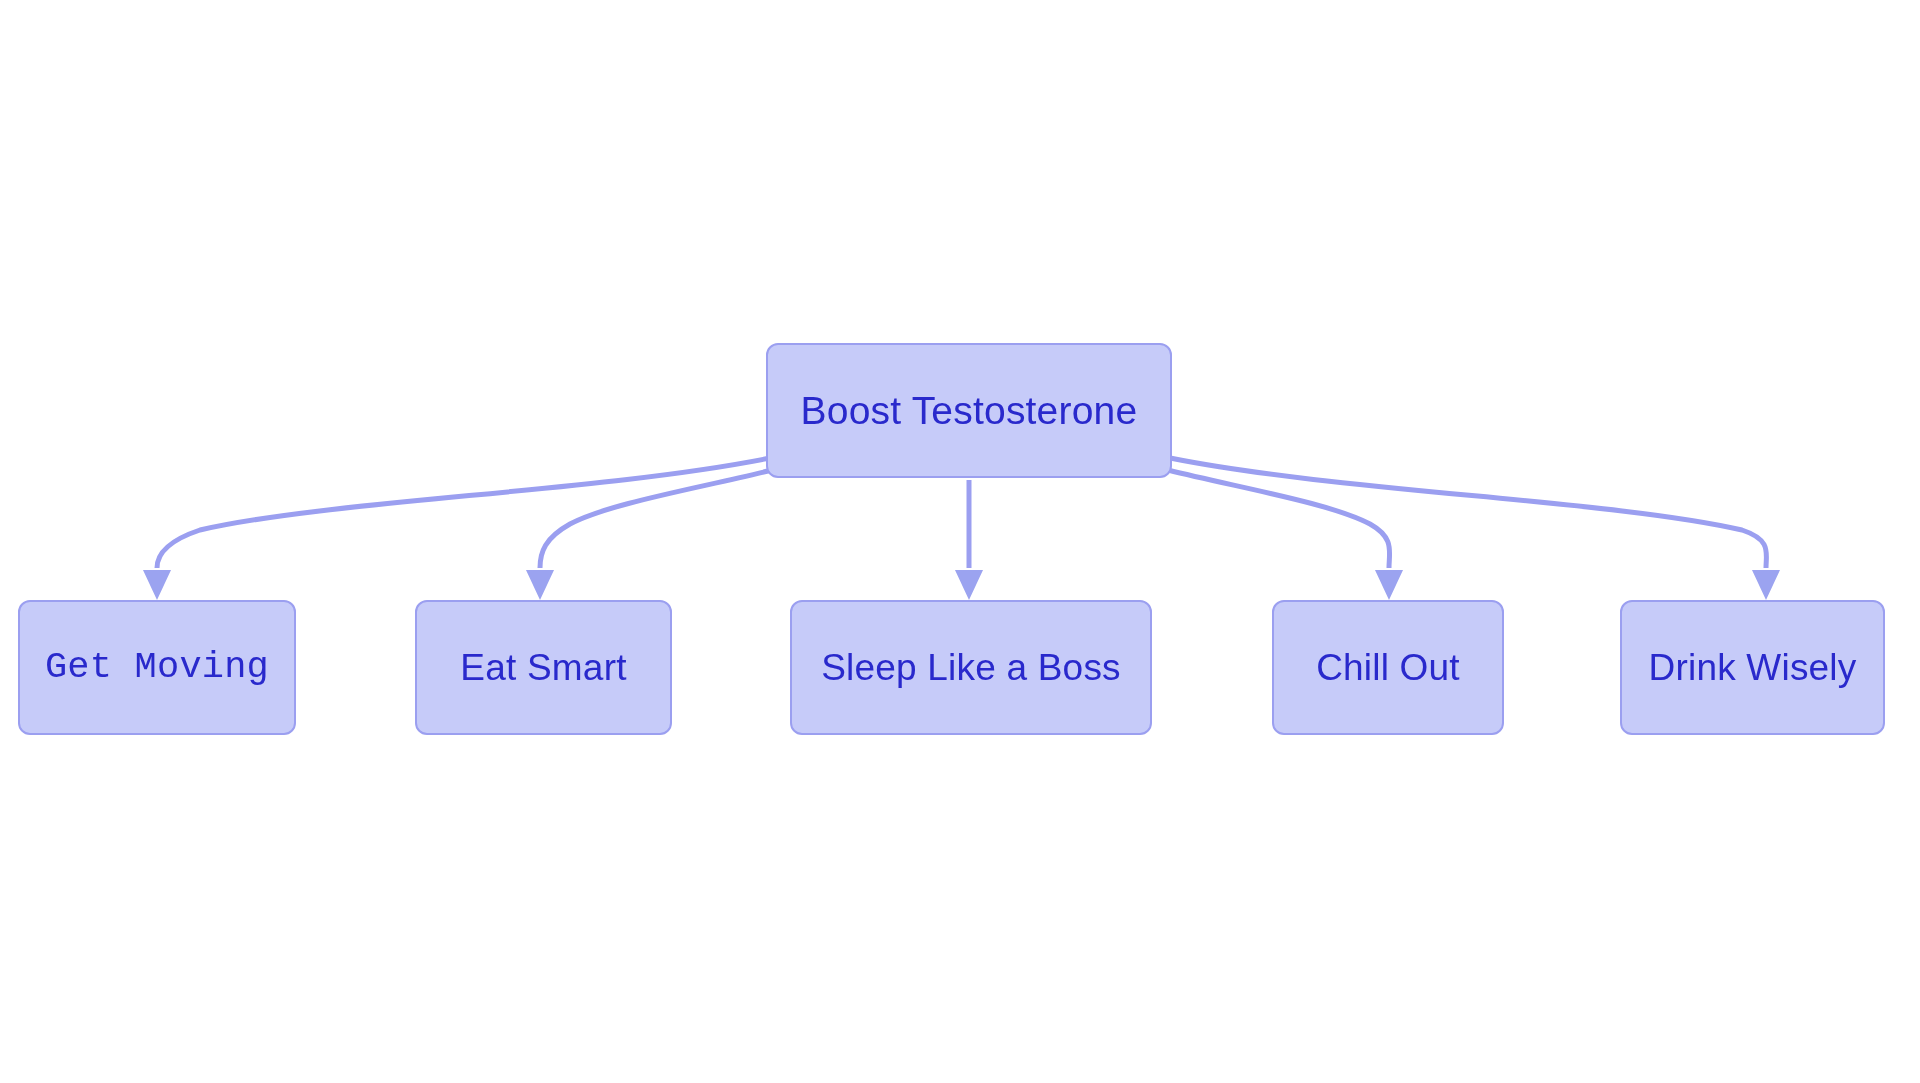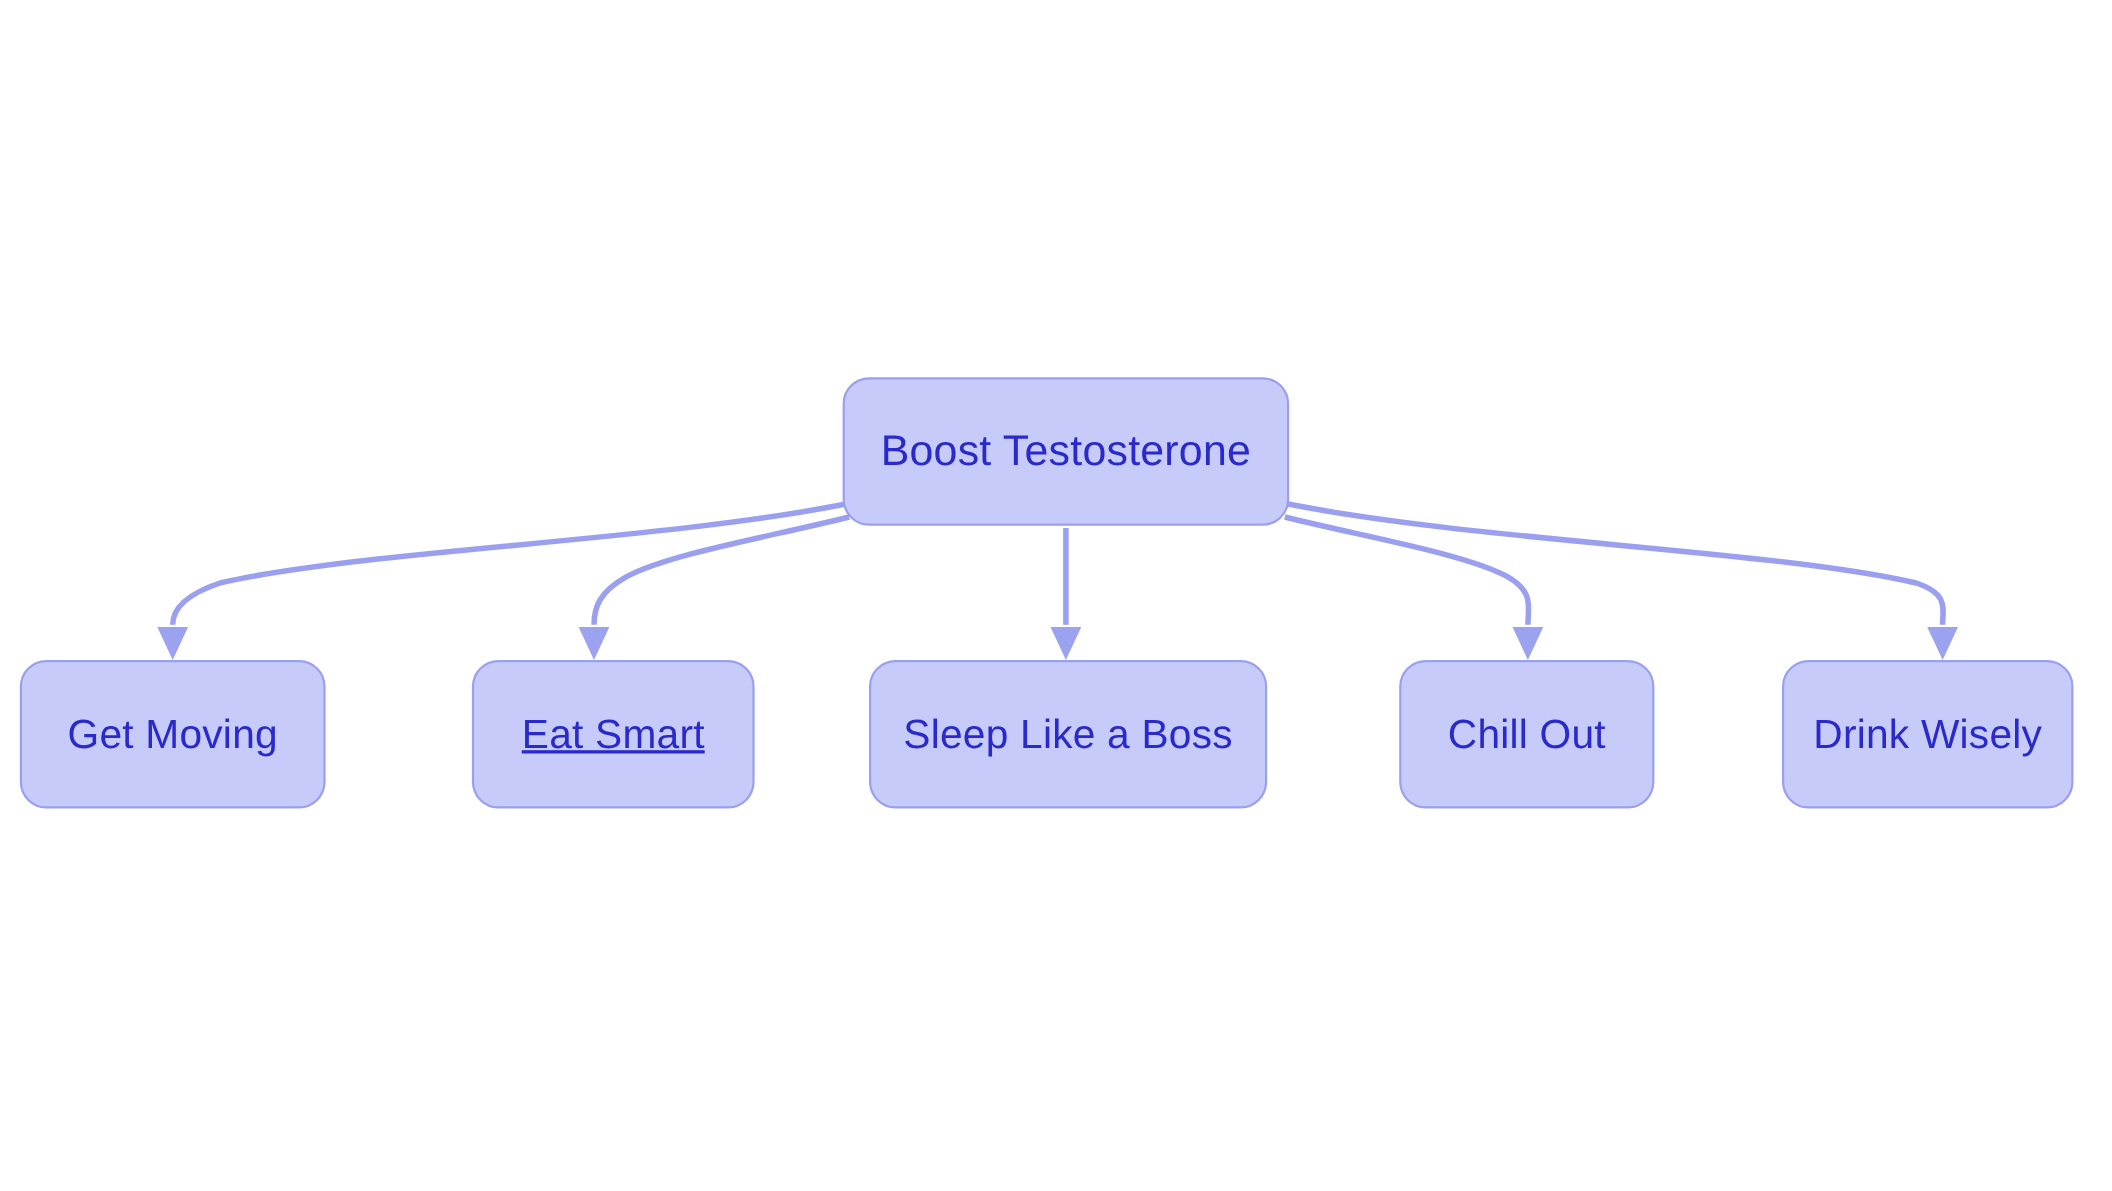--- a/index.html
+++ b/index.html
@@ -27,21 +27,21 @@
     pointer-events: none;
   }
   .node {
     position: absolute;
     box-sizing: border-box;
     display: flex;
     align-items: center;
     justify-content: center;
     background: #c6cbf9;
     border: 2px solid #9b9ff0;
-    border-radius: 24px;
+    border-radius: 12px;
     color: #2929cc;
     font-size: 37px;
     font-weight: 400;
     letter-spacing: 0.2px;
     white-space: nowrap;
     line-height: 1;
     z-index: 2;
   }
   .node-label {
     color: #2929cc;
@@ -82,25 +82,25 @@
       <path d="M 955 570 L 983 570 L 969 600 Z"></path>
       <path d="M 1375 570 L 1403 570 L 1389 600 Z"></path>
       <path d="M 1752 570 L 1780 570 L 1766 600 Z"></path>
     </g>
   </svg>
 
   <div class="node" style="left:766px; top:343px; width:406px; height:135px; font-size:39px;">
     <span class="node-label">Boost Testosterone</span>
   </div>
 
-  <div class="node" style="left:18px; top:600px; width:278px; height:135px;">
+  <div class="node" style="left:18px; top:600px; width:278px; height:135px;font-family:Liberation Mono, monospace;">
     <span class="node-label">Get Moving</span>
   </div>
 
-  <div class="node" style="left:429px; top:600px; width:257px; height:135px;text-decoration:underline;">
+  <div class="node" style="left:415px; top:600px; width:257px; height:135px;">
     <span class="node-label">Eat Smart</span>
   </div>
 
   <div class="node" style="left:790px; top:600px; width:362px; height:135px;">
     <span class="node-label">Sleep Like a Boss</span>
   </div>
 
   <div class="node" style="left:1620px; top:600px; width:265px; height:135px;">
     <span class="node-label">Drink Wisely</span>
   </div>

